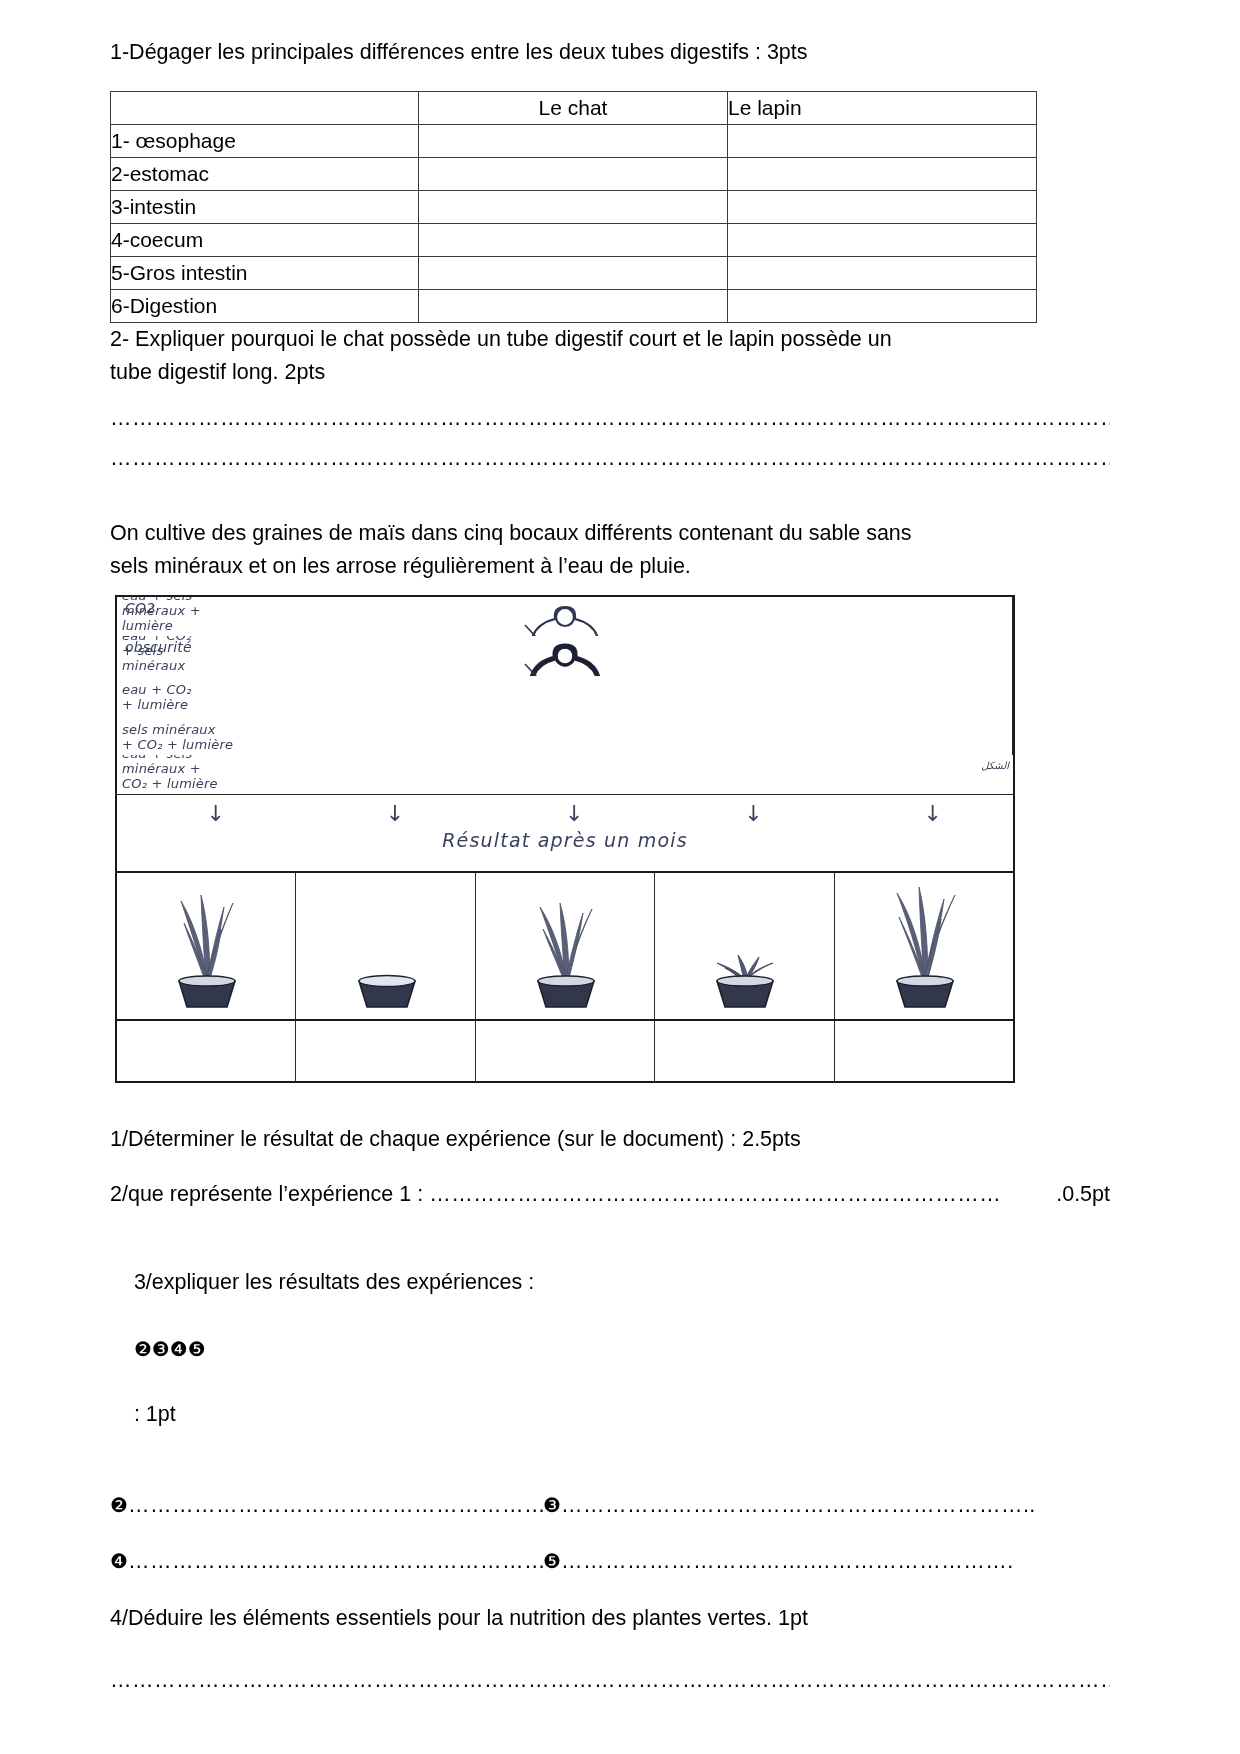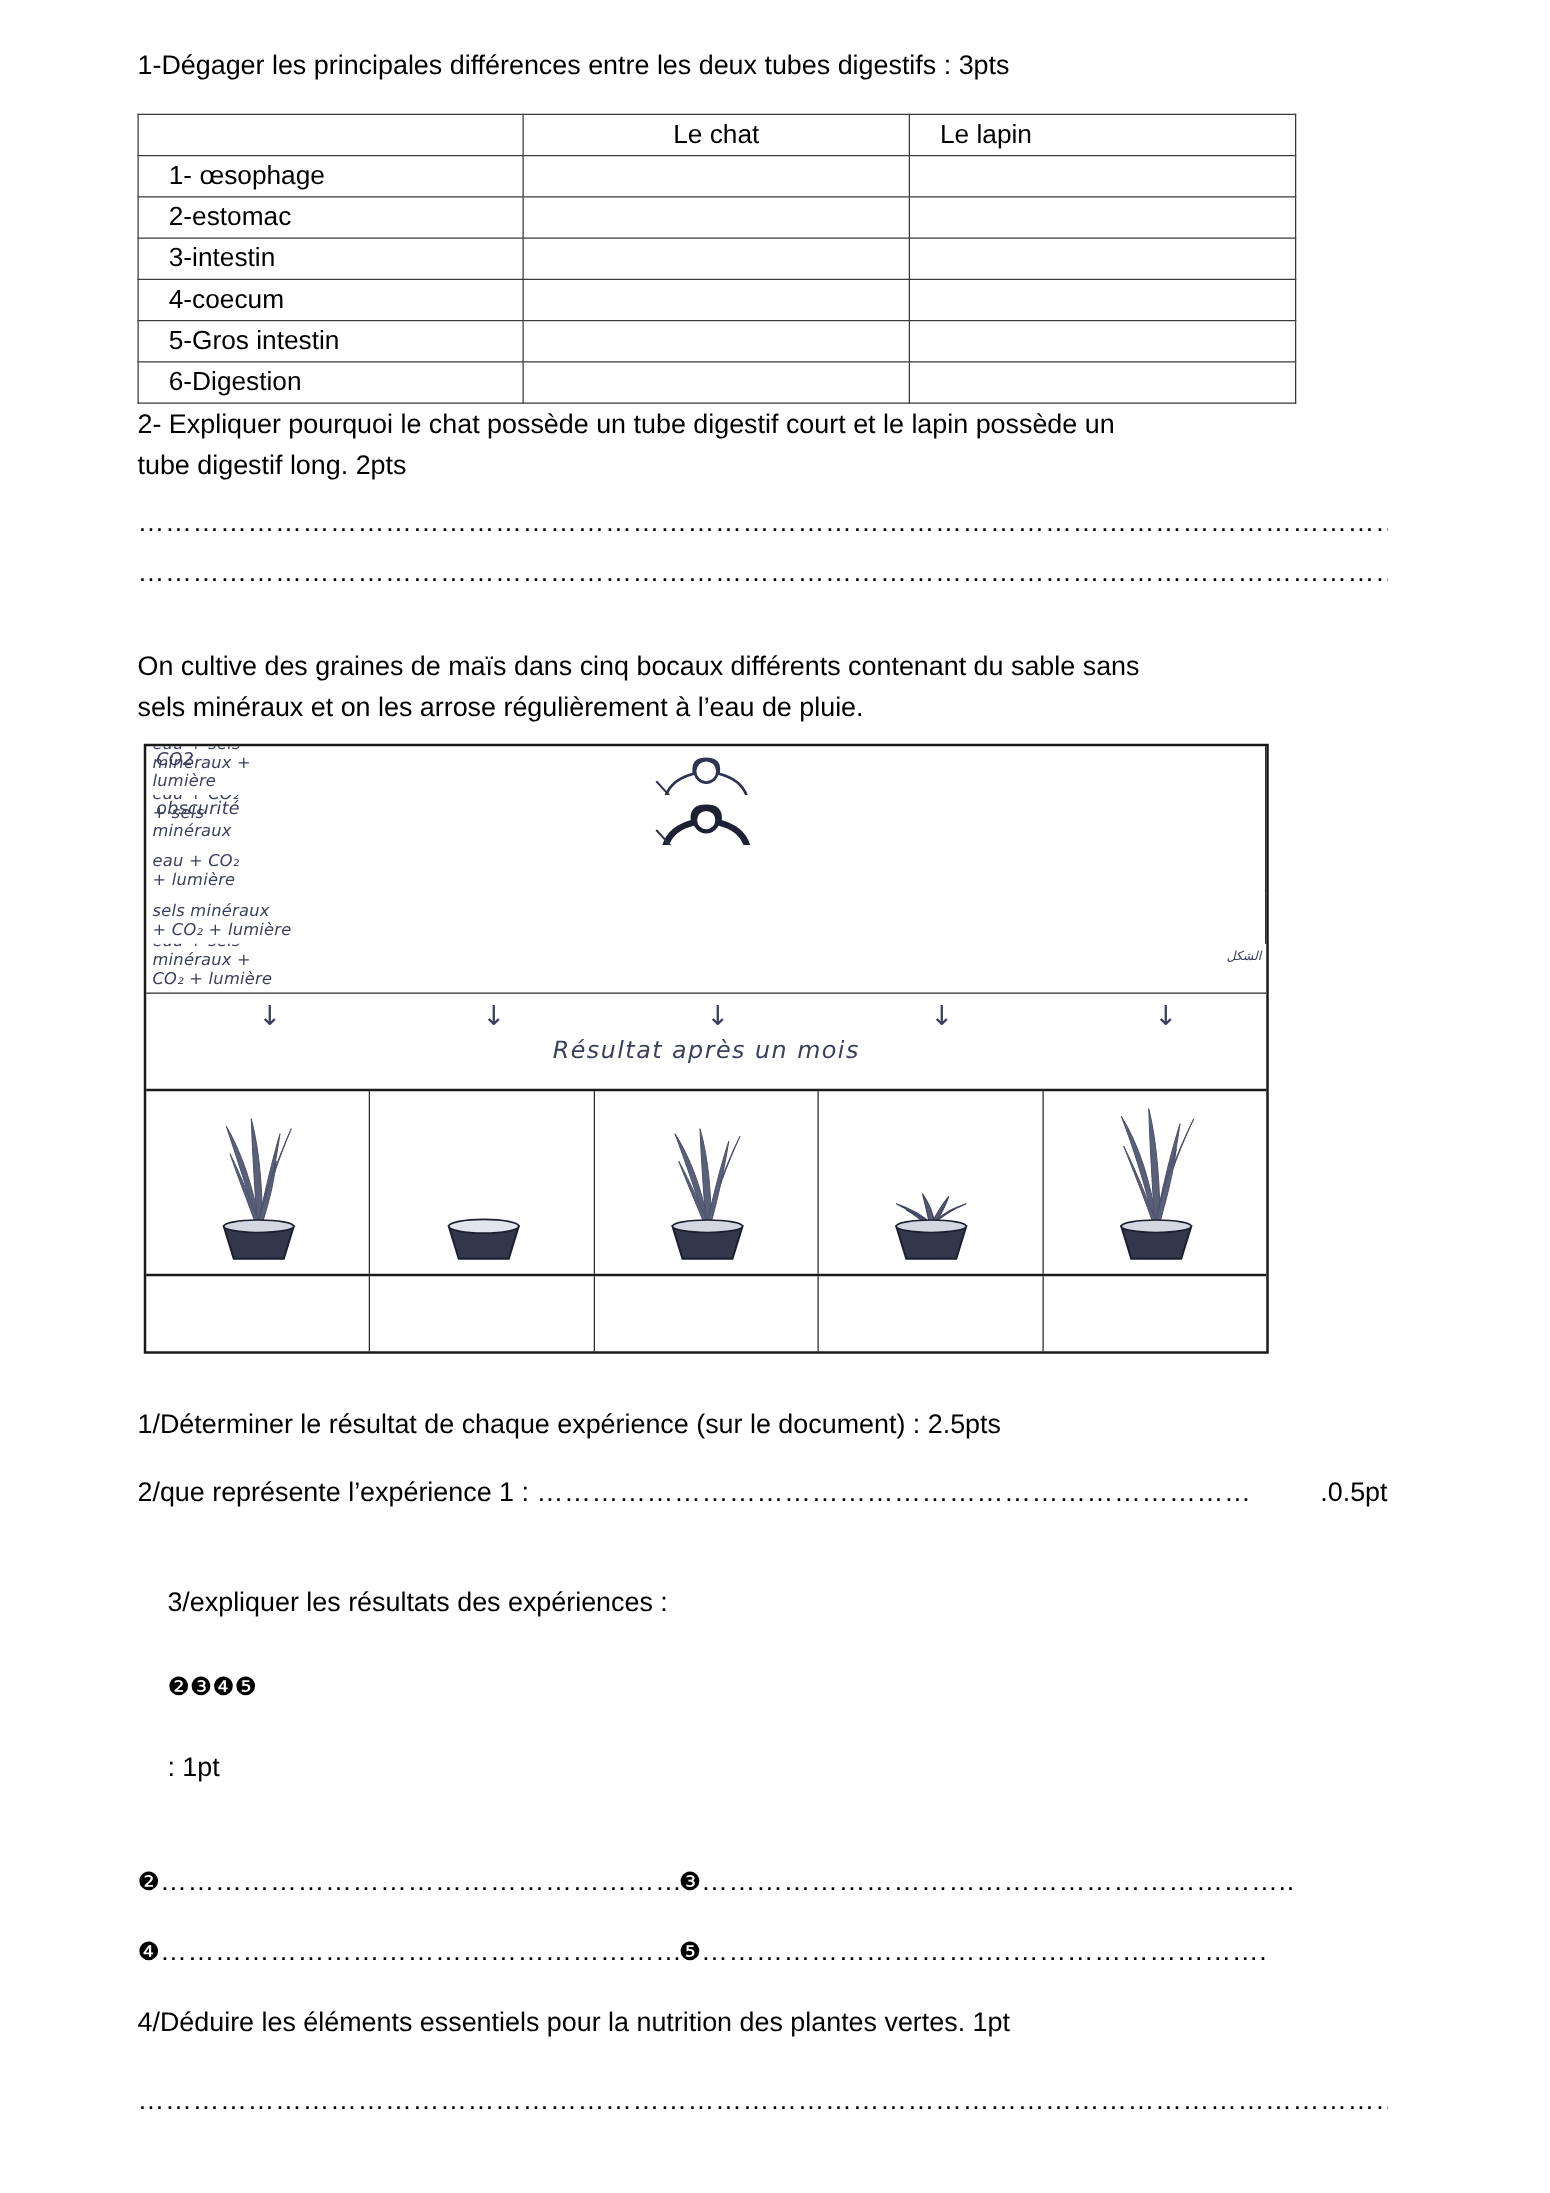--- a/index.html
+++ b/index.html
@@ -41,21 +41,21 @@
   
   table.cmp {
     border-collapse: collapse;
     width: 926px;
     margin-top: 22px;
     table-layout: fixed;
   }
   table.cmp td {
     border: 1px solid #3b3b3b;
     height: 33px;
-    padding: 1px 24px;
+    padding: 1px 0;
     font-size: 21px;
     vertical-align: middle;
   }
   table.cmp td.c-label { width: 308px; text-align: left; }
   table.cmp td.c-cat   { width: 309px; text-align: center; }
   table.cmp td.c-rab   { width: 309px; }
 
   
   .dots {
     font-size: 21.5px;

